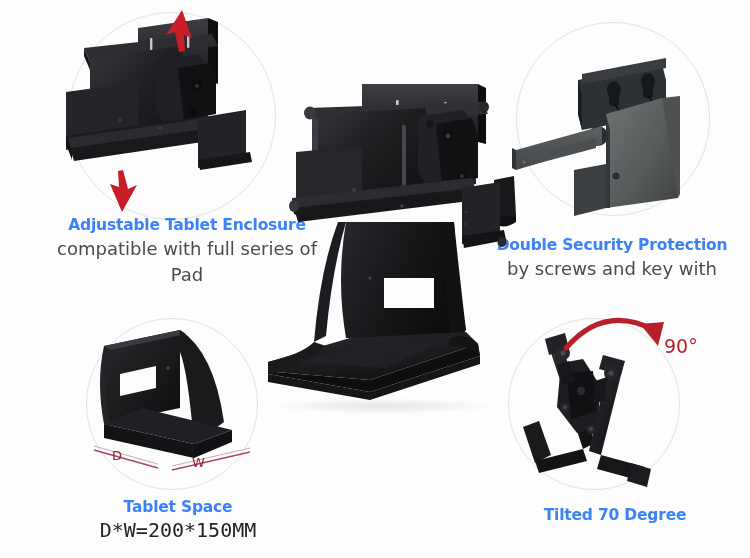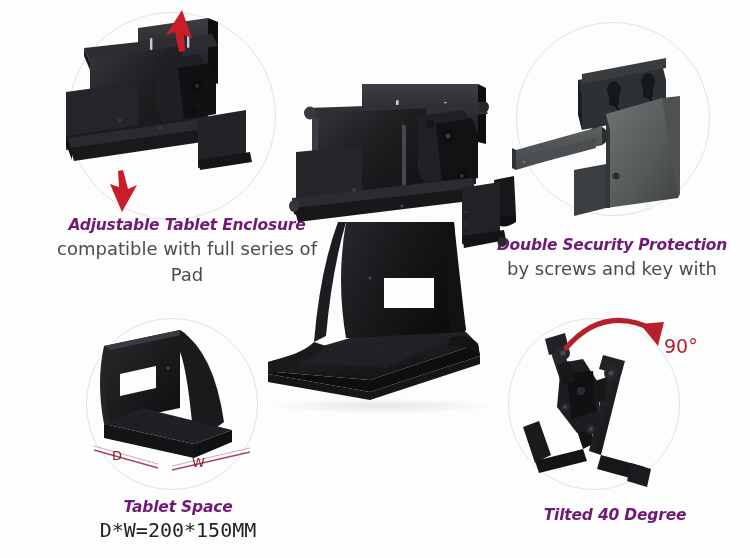--- a/index.html
+++ b/index.html
@@ -17,25 +17,24 @@
     border-radius:50%;
     border:1.4px solid #e3e3e5;
     background:transparent;
   }
 
   
   .caption { position:absolute; text-align:center; }
   .caption .title {
     font-weight:bold;
     font-size:15.5px;
-    color:#701a75;
+    color:#3b82f6;
     letter-spacing:-0.2px;
     white-space:nowrap;
     line-height:1.25;
-    font-style:italic;
   }
   .caption .subtitle {
     font-size:18px;
     color:#4a4a50;
     line-height:1.3;
     margin-top:2px;
   }
   .caption .mono {
     font-family:"DejaVu Sans Mono", monospace;
     font-size:20px;
@@ -267,21 +266,21 @@
     <polygon points="90,66 102,62 100,86 88,88" fill="#18181b"></polygon>
   </svg>
 
   <svg class="abs" style="left:562px; top:300px;" width="130" height="60">
     <path d="M4,48 Q42,4 92,30" stroke="#b5202a" stroke-width="5" fill="none" stroke-linecap="round"></path>
     <polygon points="96,46 78,24 102,22" fill="#b5202a"></polygon>
   </svg>
   <div class="angle-label" style="left:664px; top:326px;">90°</div>
 
   <div class="caption" style="left:490px; top:506px; width:250px;">
-    <div class="title">Tilted 40 Degree</div>
+    <div class="title">Tilted 70 Degree</div>
   </div>
 
   <svg class="abs" style="left:250px; top:80px;" width="268" height="340">
     <defs>
       <linearGradient id="mblk" x1="0" y1="0" x2="1" y2="1">
         <stop offset="0%" stop-color="#34343a"></stop>
         <stop offset="45%" stop-color="#1e1e21"></stop>
         <stop offset="100%" stop-color="#101012"></stop>
       </linearGradient>
       <linearGradient id="mblk2" x1="0" y1="0" x2="0" y2="1">

